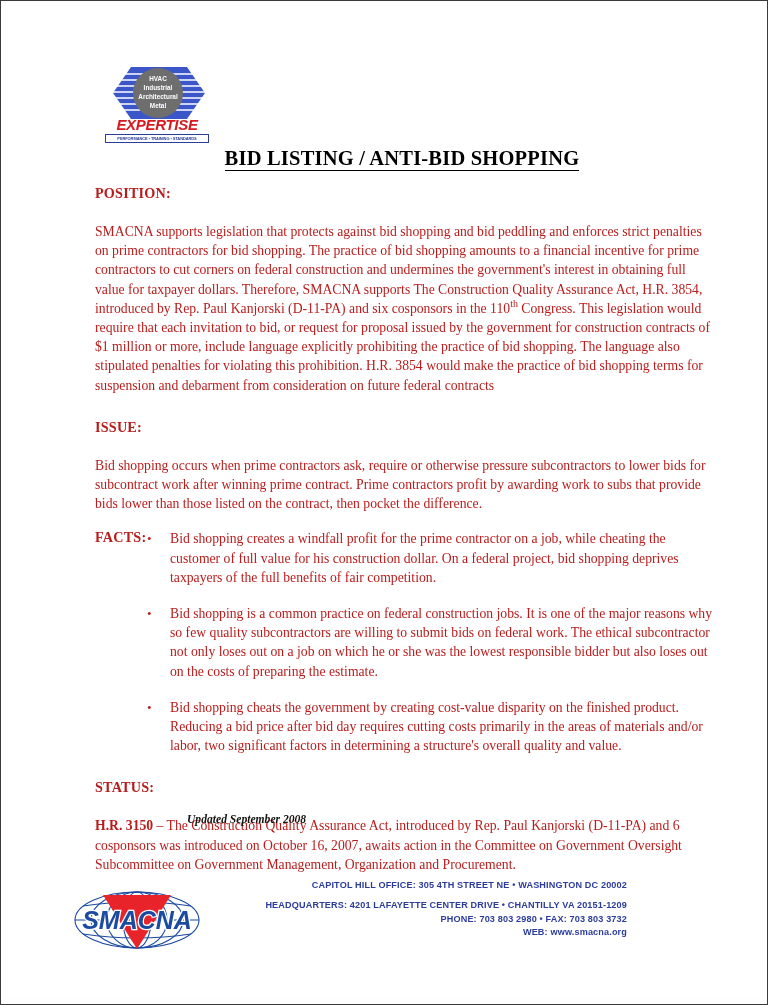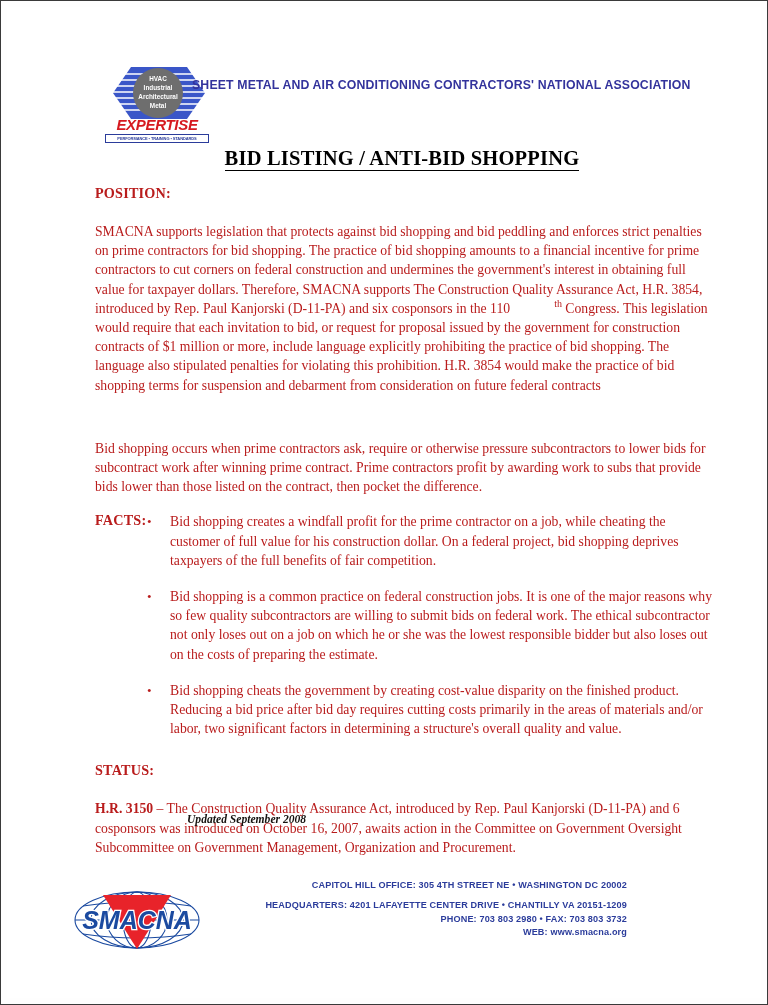--- a/index.html
+++ b/index.html
@@ -142,21 +142,20 @@
     margin: 0;
   }
   .gap-sm { height: 16px; }
   .gap-md { height: 20px; }
   .gap-lg { height: 24px; }
 
   sup {
     font-size: 10px;
     vertical-align: super;
     line-height: 0;
-    margin-left: 44px;
   }
 
   
   .bullets {
     margin: 0;
     padding: 0;
     list-style: none;
   }
   .bullets li {
     position: relative;
@@ -258,35 +257,35 @@
               <text x="57" y="25">Industrial</text>
               <text x="57" y="34">Architectural</text>
               <text x="57" y="43">Metal</text>
             </g>
           </svg>
         </div>
         <div class="expertise-word">EXPERTISE</div>
         <div class="expertise-bar">PERFORMANCE • TRAINING • STANDARDS</div>
       </div>
 
-      <div class="assoc-name">SHEET METAL AND AIR CONDITIONING CONTRACTORS' NATIONAL ASSOCIATION</div>
     </div>
 
     <div class="doc-title">
       <span>BID LISTING / ANTI-BID SHOPPING</span>
     </div>
 
     <div class="content">
 
       <div class="sect-head">POSITION:</div>
       <div class="gap-md"></div>
       <p class="para"><span>SMACNA supports legislation that protects against bid shopping and bid peddling and enforces strict penalties on prime contractors for bid shopping. The practice of bid shopping amounts to a financial incentive for prime contractors to cut corners on federal construction and undermines the government's interest in obtaining full value for taxpayer dollars. Therefore, SMACNA supports The Construction Quality Assurance Act, H.R. 3854, introduced by Rep. Paul Kanjorski (D-11-PA) and six cosponsors in the 110</span><sup>th</sup><span> Congress. This legislation would require that each invitation to bid, or request for proposal issued by the government for construction contracts of $1 million or more, include language explicitly prohibiting the practice of bid shopping. The language also stipulated penalties for violating this prohibition. H.R. 3854 would make the practice of bid shopping terms for suspension and debarment from consideration on future federal contracts</span></p>
 
       <div class="gap-lg"></div>
 
+      <div class="sect-head">ISSUE:</div>
       <div class="gap-md"></div>
       <p class="para">Bid shopping occurs when prime contractors ask, require or otherwise pressure subcontractors to lower bids for subcontract work after winning prime contract. Prime contractors profit by awarding work to subs that provide bids lower than those listed on the contract, then pocket the difference.</p>
 
       <div class="gap-sm"></div>
 
       <div class="facts-row">
         <div class="sect-head">FACTS:</div>
         <ul class="bullets">
           <li>
             <span class="bullet-dot">•</span>

